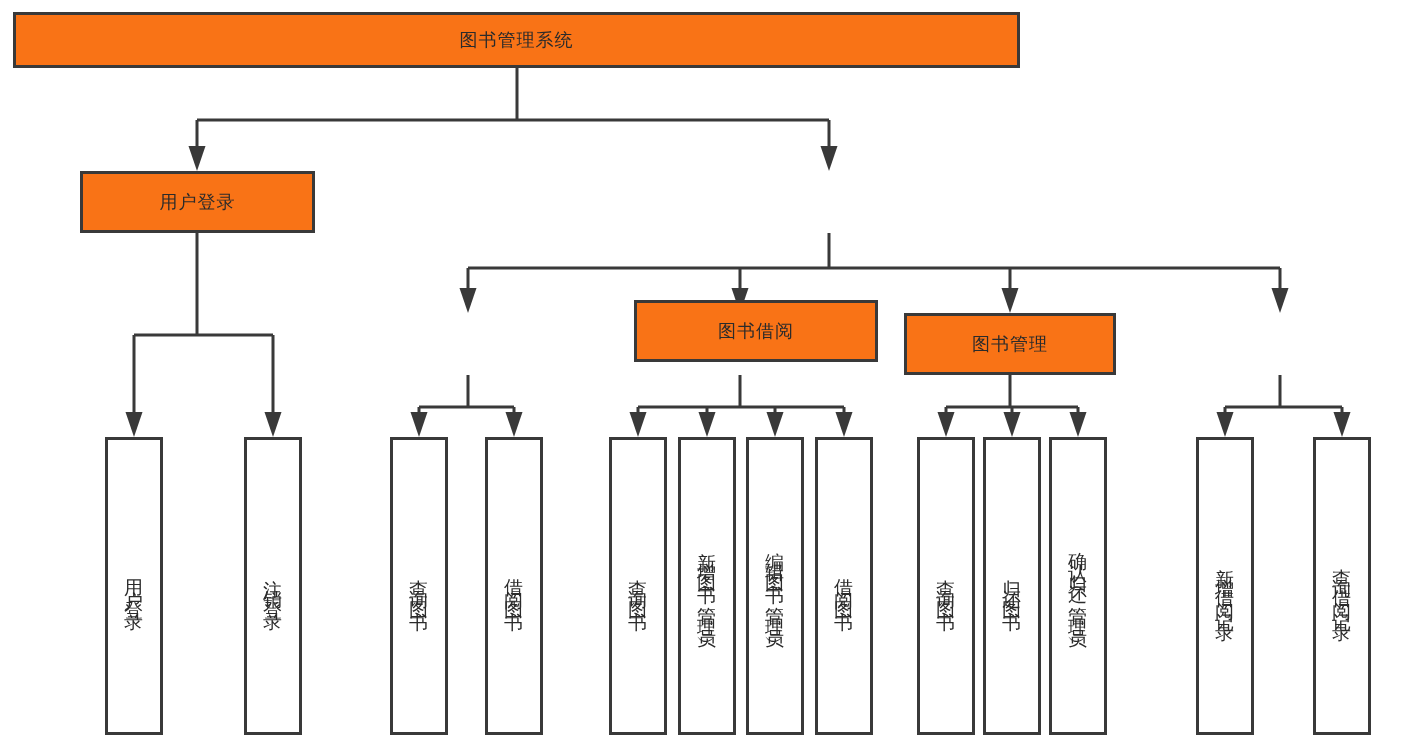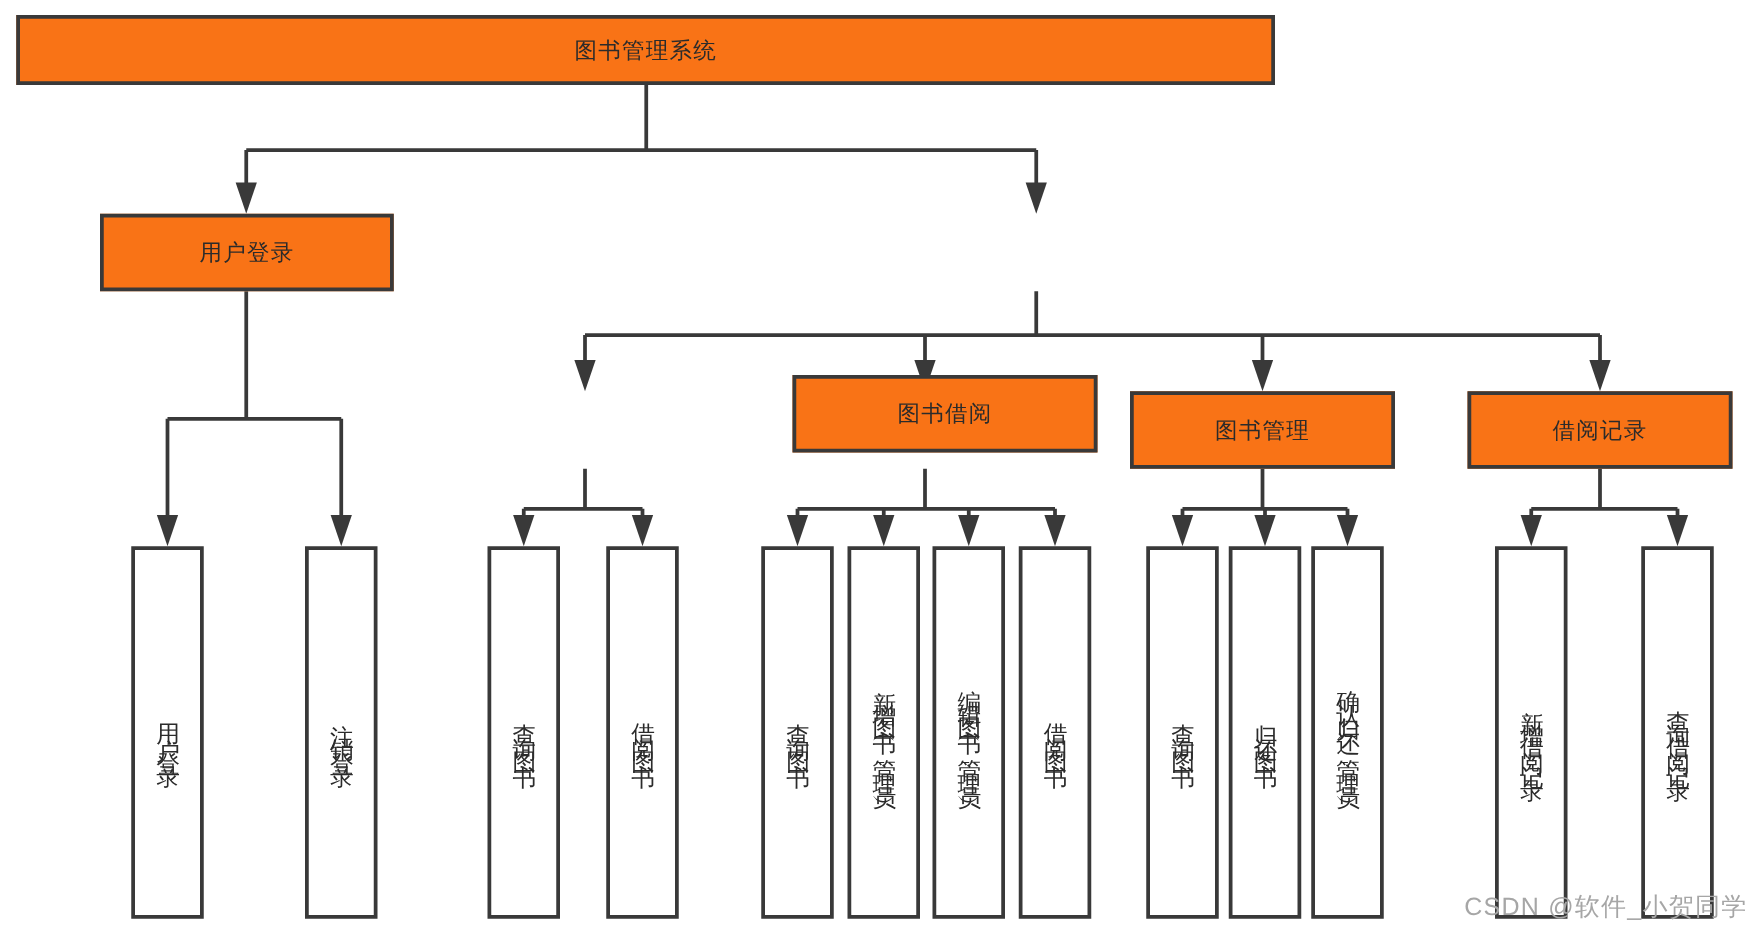--- a/index.html
+++ b/index.html
@@ -116,23 +116,20 @@
   <div class="hbox" style="left:80px;top:171px;width:235px;height:62px">
     <span>用户登录</span>
   </div>
 
   <div class="hbox" style="left:634px;top:300px;width:244px;height:62px">
     <span>图书借阅</span>
   </div>
   <div class="hbox" style="left:904px;top:313px;width:212px;height:62px">
     <span>图书管理</span>
   </div>
-  <div class="hbox" style="left:1174px;top:313px;width:212px;height:62px">
-    <span>借阅记录</span>
-  </div>
 
   <div class="vbox" style="left:105px;top:437px">
     <span class="vtext">用户登录</span>
   </div>
   <div class="vbox" style="left:244px;top:437px">
     <span class="vtext">注销登录</span>
   </div>
 
   <div class="vbox" style="left:390px;top:437px">
     <span class="vtext">查询图书</span>
@@ -164,15 +161,14 @@
     <span class="vtext">确认归还（管理员）</span>
   </div>
 
   <div class="vbox" style="left:1196px;top:437px">
     <span class="vtext">新增借阅记录</span>
   </div>
   <div class="vbox" style="left:1313px;top:437px">
     <span class="vtext">查询借阅记录</span>
   </div>
 
-  <div class="watermark">CSDN @软件_小贺同学</div>
 
 </div>
 
 </body></html>

